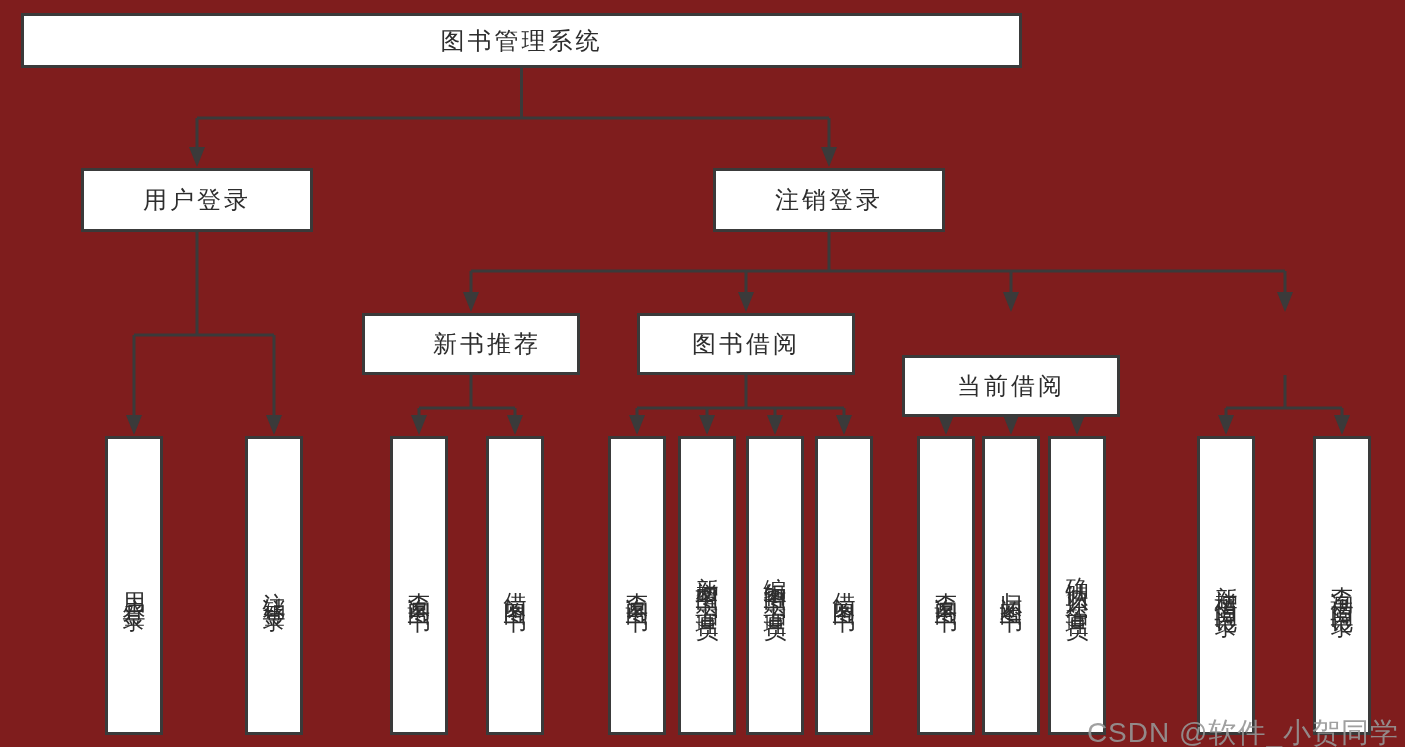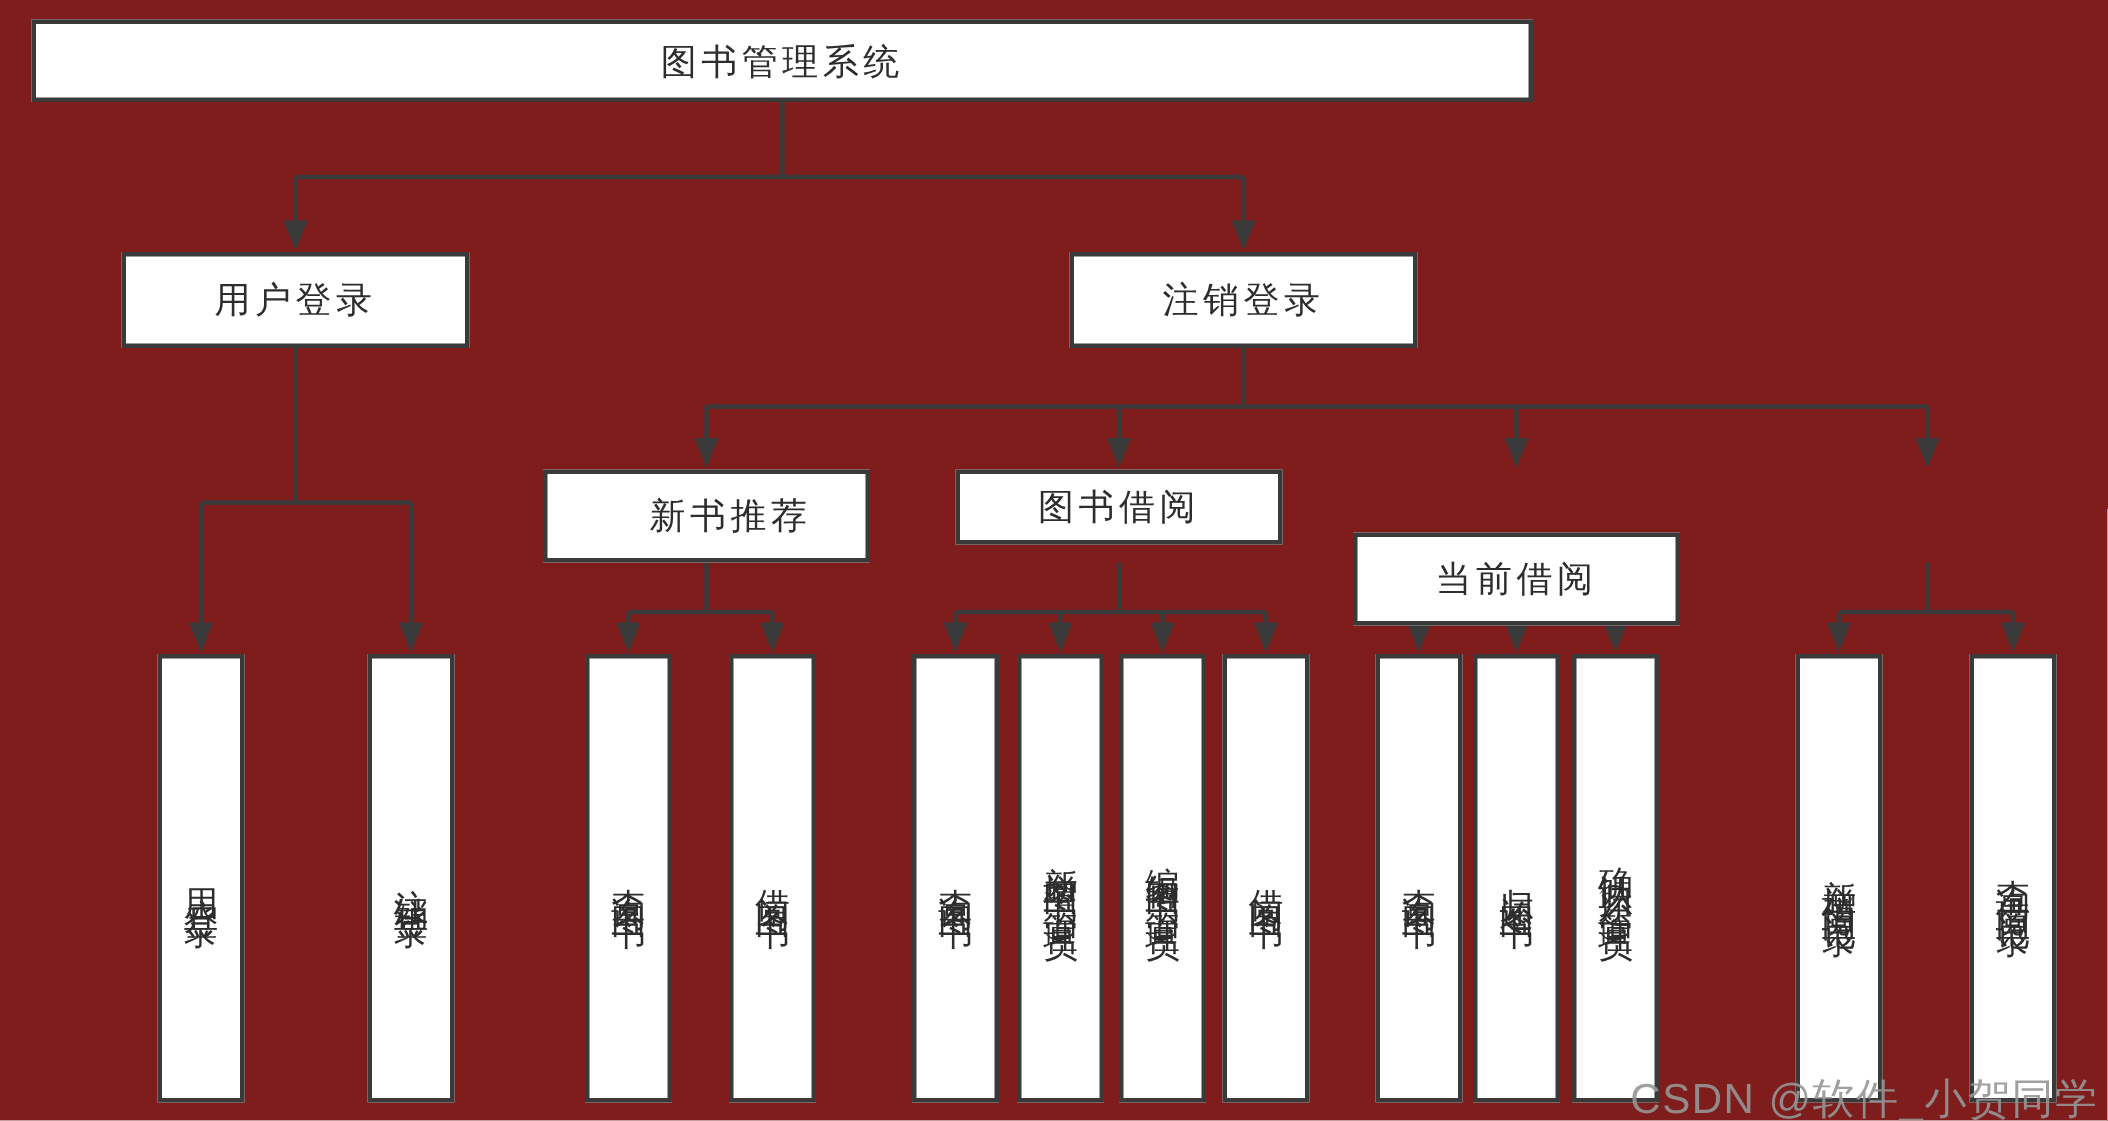--- a/index.html
+++ b/index.html
@@ -110,21 +110,21 @@
   <div class="box" style="left:81px; top:168px; width:232px; height:64px;">
     <span class="h-label">用户登录</span>
   </div>
   <div class="box" style="left:713px; top:168px; width:232px; height:64px;">
     <span class="h-label">注销登录</span>
   </div>
 
   <div class="box" style="left:362px; top:313px; width:218px; height:62px;padding-left:32px;">
     <span class="h-label">新书推荐</span>
   </div>
-  <div class="box" style="left:637px; top:313px; width:218px; height:50px;">
+  <div class="box" style="left:637px; top:313px; width:218px; height:62px;">
     <span class="h-label">图书借阅</span>
   </div>
   <div class="box" style="left:902px; top:313px; width:218px; height:62px;margin-top:42px;">
     <span class="h-label">当前借阅</span>
   </div>
 
   <div class="box" style="left:105px; top:436px; width:58px; height:299px;">
     <span class="v-label">用户登录</span>
   </div>
   <div class="box" style="left:245px; top:436px; width:58px; height:299px;">

